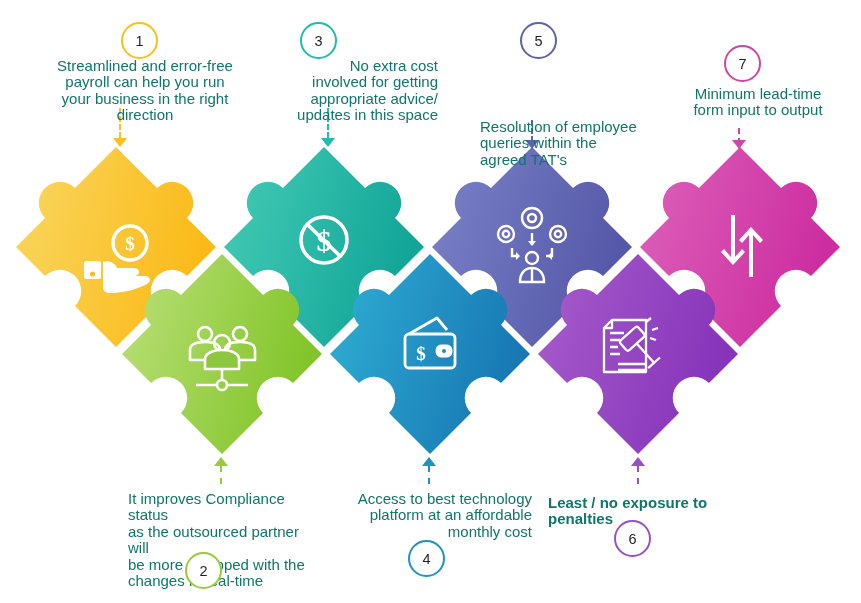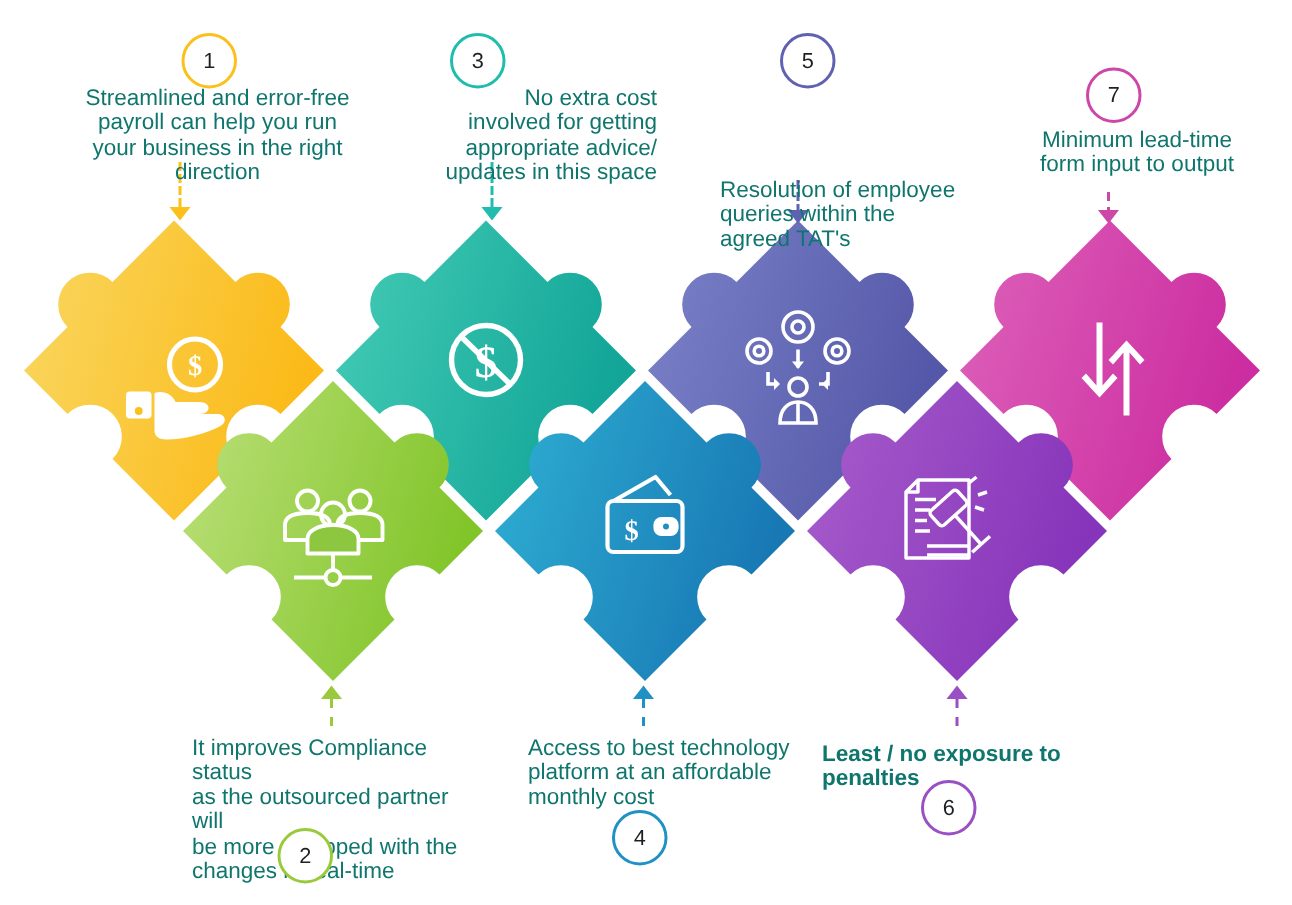--- a/index.html
+++ b/index.html
@@ -197,21 +197,21 @@
       <div class="num" style="left: 185px; top: 552px; border-color: rgb(154, 202, 60);">2</div>
       <div class="dash" style="left: 327px; top: 108px; height: 30px; border-left-color: rgb(32, 188, 174);"></div>
       <div class="arrow down" style="left: 321px; top: 138px; border-top-color: rgb(32, 188, 174);"></div>
       <div class="txt" style="left: 268px; top: 58px; width: 170px; text-align: right;">No extra cost
 involved for getting
 appropriate advice/
 updates in this space</div>
       <div class="num" style="left: 300px; top: 22px; border-color: rgb(32, 188, 174);">3</div>
       <div class="dash" style="left: 428px; top: 466px; height: 18px; border-left-color: rgb(31, 145, 196);"></div>
       <div class="arrow up" style="left: 422px; top: 457px; border-bottom-color: rgb(31, 145, 196);"></div>
-      <div class="txt" style="left: 352px; top: 491px; width: 180px; text-align: left;">Access to best technology
+      <div class="txt" style="left: 352px; top: 491px; width: 180px; text-align: right;">Access to best technology
 platform at an affordable
 monthly cost</div>
       <div class="num" style="left: 408px; top: 540px; border-color: rgb(31, 145, 196);">4</div>
       <div class="dash" style="left: 531px; top: 120px; height: 22px; border-left-color: rgb(95, 98, 176);"></div>
       <div class="arrow down" style="left: 525px; top: 140px; border-top-color: rgb(95, 98, 176);"></div>
       <div class="txt" style="left: 480px; top: 71px; width: 180px; text-align: left; margin-top: 48px;">Resolution of employee
 queries within the
 agreed TAT's</div>
       <div class="num" style="left: 520px; top: 22px; border-color: rgb(95, 98, 176);">5</div>
       <div class="dash" style="left: 637px; top: 466px; height: 18px; border-left-color: rgb(154, 79, 196);"></div>

